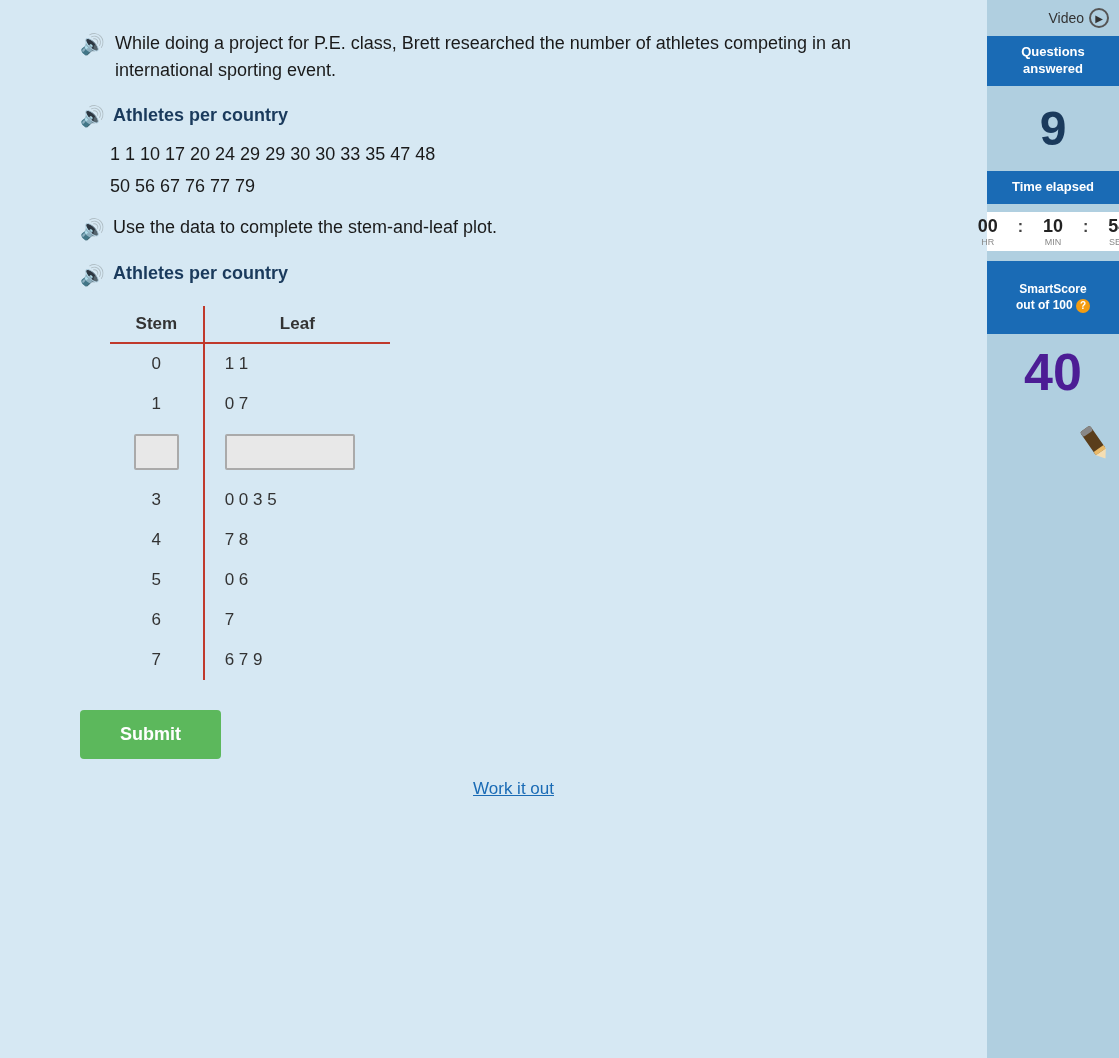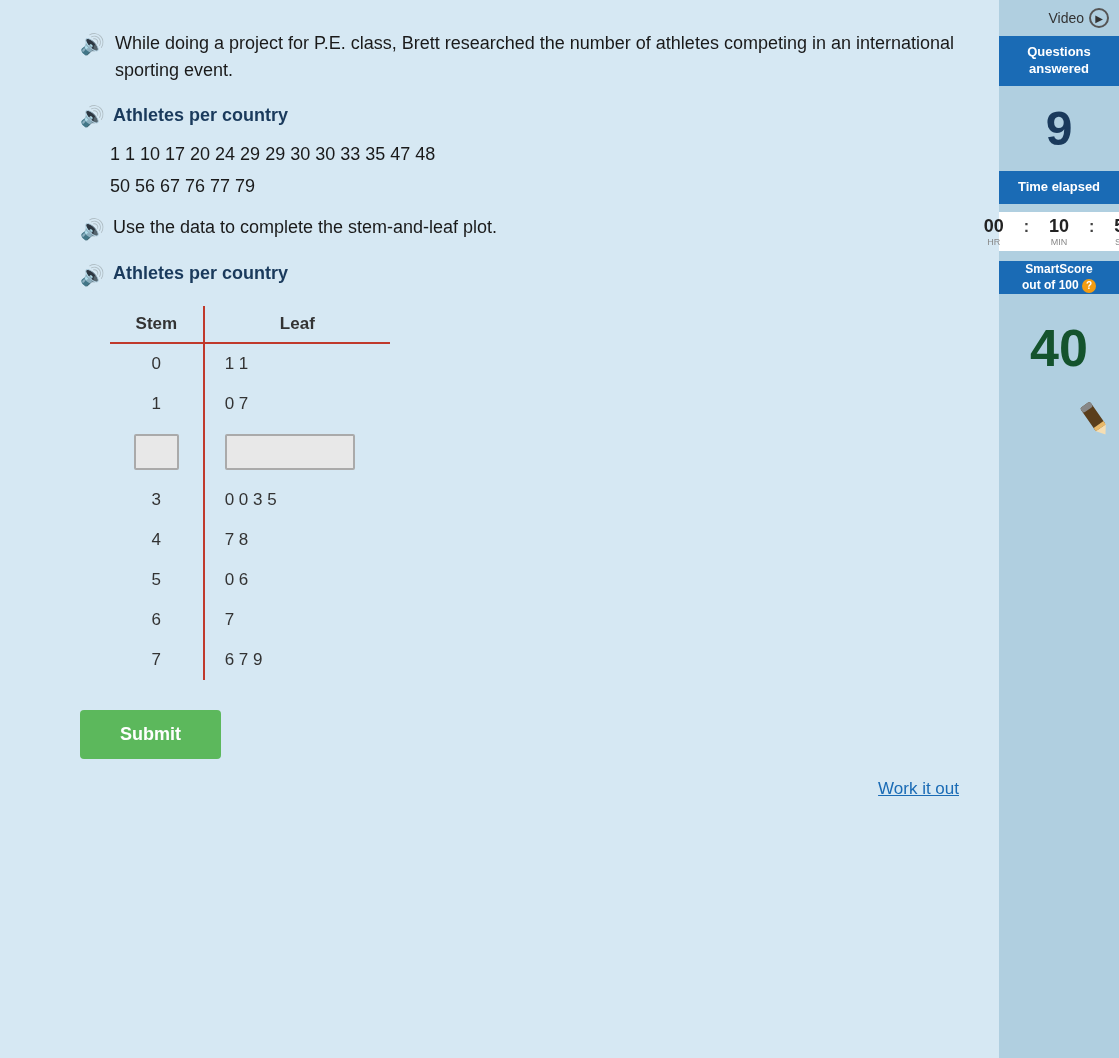--- a/index.html
+++ b/index.html
@@ -16,21 +16,21 @@
       min-height: 1058px;
       position: relative;
     }
     .main-content {
       flex: 1;
       background: #d6e8f3;
       padding: 30px 40px 40px 80px;
       min-height: 1058px;
     }
     .sidebar {
-      width: 120px;
+      width: 132px;
       display: flex;
       flex-direction: column;
       align-items: stretch;
       padding-top: 0;
     }
     .video-link {
       display: flex;
       align-items: center;
       justify-content: flex-end;
       padding: 8px 10px;
@@ -101,21 +101,21 @@
     .time-separator {
       font-size: 16px;
       font-weight: bold;
       color: #444;
       margin-bottom: 10px;
     }
     .smartscore-box {
       background: #1a6bb5;
       color: white;
       text-align: center;
-      padding: 0 8px;
+      padding: 20px 8px;
       font-size: 12px;
       font-weight: bold;
       margin-top: 10px;
       line-height: 1.4;
     }
     .smartscore-info {
       display: inline-flex;
       align-items: center;
       gap: 3px;
     }
@@ -127,23 +127,23 @@
       display: inline-flex;
       align-items: center;
       justify-content: center;
       font-size: 10px;
       color: white;
       font-weight: bold;
     }
     .smartscore-number {
       font-size: 52px;
       font-weight: bold;
-      color: #14532d;
-      text-align: center;
-      margin-top: 24px;
+      color: #4c1d95;
+      text-align: center;
+      margin-top: 8px;
     }
     .pencil-icon-area {
       display: flex;
       justify-content: flex-end;
       margin-top: 20px;
       padding-right: 5px;
     }
     .pencil-icon {
       width: 40px;
       height: 40px;
@@ -266,21 +266,21 @@
       border: none;
       padding: 14px 40px;
       font-size: 18px;
       font-weight: bold;
       border-radius: 4px;
       cursor: pointer;
       margin-top: 30px;
       margin-left: 0;
     }
     .work-it-out {
-      text-align: right;
+      text-align: center;
       margin-top: 20px;
     }
     .work-it-out-link {
       color: #1a6bb5;
       font-size: 17px;
       text-decoration: underline;
       cursor: pointer;
     }
     .not-ready-text {
       color: #333;

